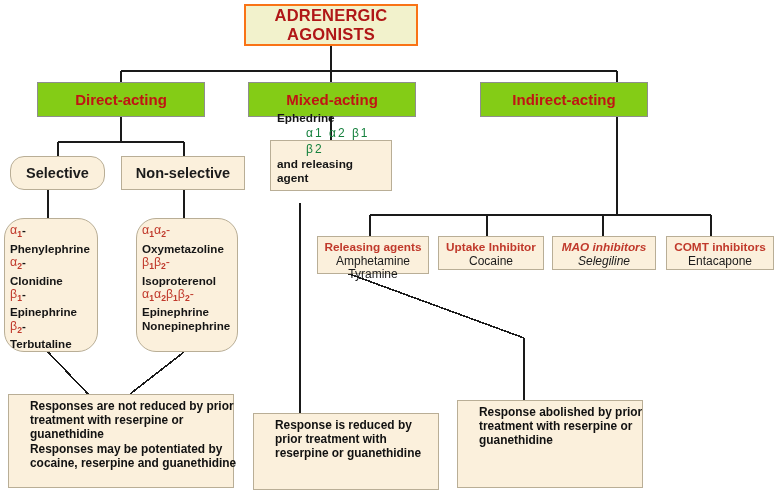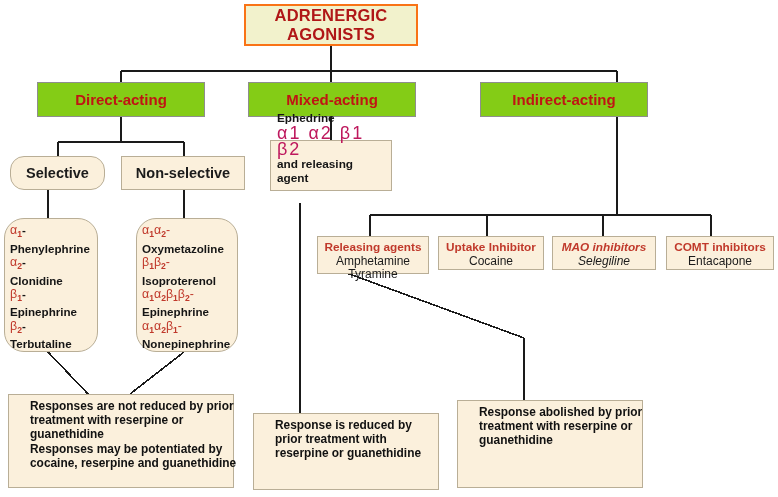--- a/index.html
+++ b/index.html
@@ -13,21 +13,21 @@
   .grey-box .t{color:#c01414;font-weight:bold;font-size:15px;text-align:center;}
   .cream-box{background:#fbf0dc;border:1px solid #b9ae96;}
   .cream-center{align-items:center;justify-content:center;}
   .cream-center .t{color:#1b1b1b;font-weight:bold;font-size:14.5px;text-align:center;}
   .drug-list{padding:4px 5px 3px 5px;justify-content:flex-start;border-radius:20px;}
   .drug-line{font-size:11.6px;line-height:13.2px;color:#151515;font-weight:bold;white-space:nowrap;}
   .rx{color:#c0392b;font-weight:normal;font-size:12.4px;}
   .rx sub{font-size:8.6px;font-weight:bold;color:#c0392b;}
   .ephe{padding:5px 6px;}
   .ephe .l1{font-size:11.8px;font-weight:bold;color:#151515;line-height:14px;}
-  .ephe .l2{font-size:18px;color:#be185d;line-height:16px;letter-spacing:2px;}
+  .ephe .l2{font-size:12px;color:#15803d;line-height:16px;letter-spacing:2px;margin-left:29px;}
   .ephe .l3{font-size:11.8px;font-weight:bold;color:#151515;line-height:14px;}
   .cat-box{padding:4px 3px 3px 3px;align-items:center;}
   .cat-head{color:#c0392b;font-weight:bold;font-size:11.8px;line-height:13.5px;text-align:center;white-space:nowrap;}
   .cat-item{color:#1b1b1b;font-size:12px;line-height:13.8px;text-align:center;white-space:nowrap;}
   .note-box{padding:4px 21px;justify-content:flex-start;}
   .note-line{font-size:11.9px;line-height:14.2px;color:#111111;font-weight:bold;white-space:nowrap;}
 </style>
 </head>
 <body>
 
@@ -117,21 +117,20 @@
     </div>
     <div>
       <div class="drug-line"><span class="rx">β<sub>1</sub>β<sub>2</sub>-</span></div>
       <div class="drug-line">Isoproterenol</div>
     </div>
     <div>
       <div class="drug-line"><span class="rx">α<sub>1</sub>α<sub>2</sub>β<sub>1</sub>β<sub>2</sub>-</span></div>
       <div class="drug-line">Epinephrine</div>
     </div>
     <div>
-      <div class="drug-line"><span class="rx">α<sub>1</sub>α<sub>2</sub>β<sub>1</sub>-</span></div>
       <div class="drug-line">Nonepinephrine</div>
     </div>
   </div>
 
   <div class="box cream-box ephe" style="left:270px;top:140px;width:122px;height:51px;justify-content:flex-end;">
     <div class="l1">Ephedrine</div>
     <div class="l2">α1 α2 β1 β2</div>
     <div class="l3">and releasing agent</div>
   </div>
 

